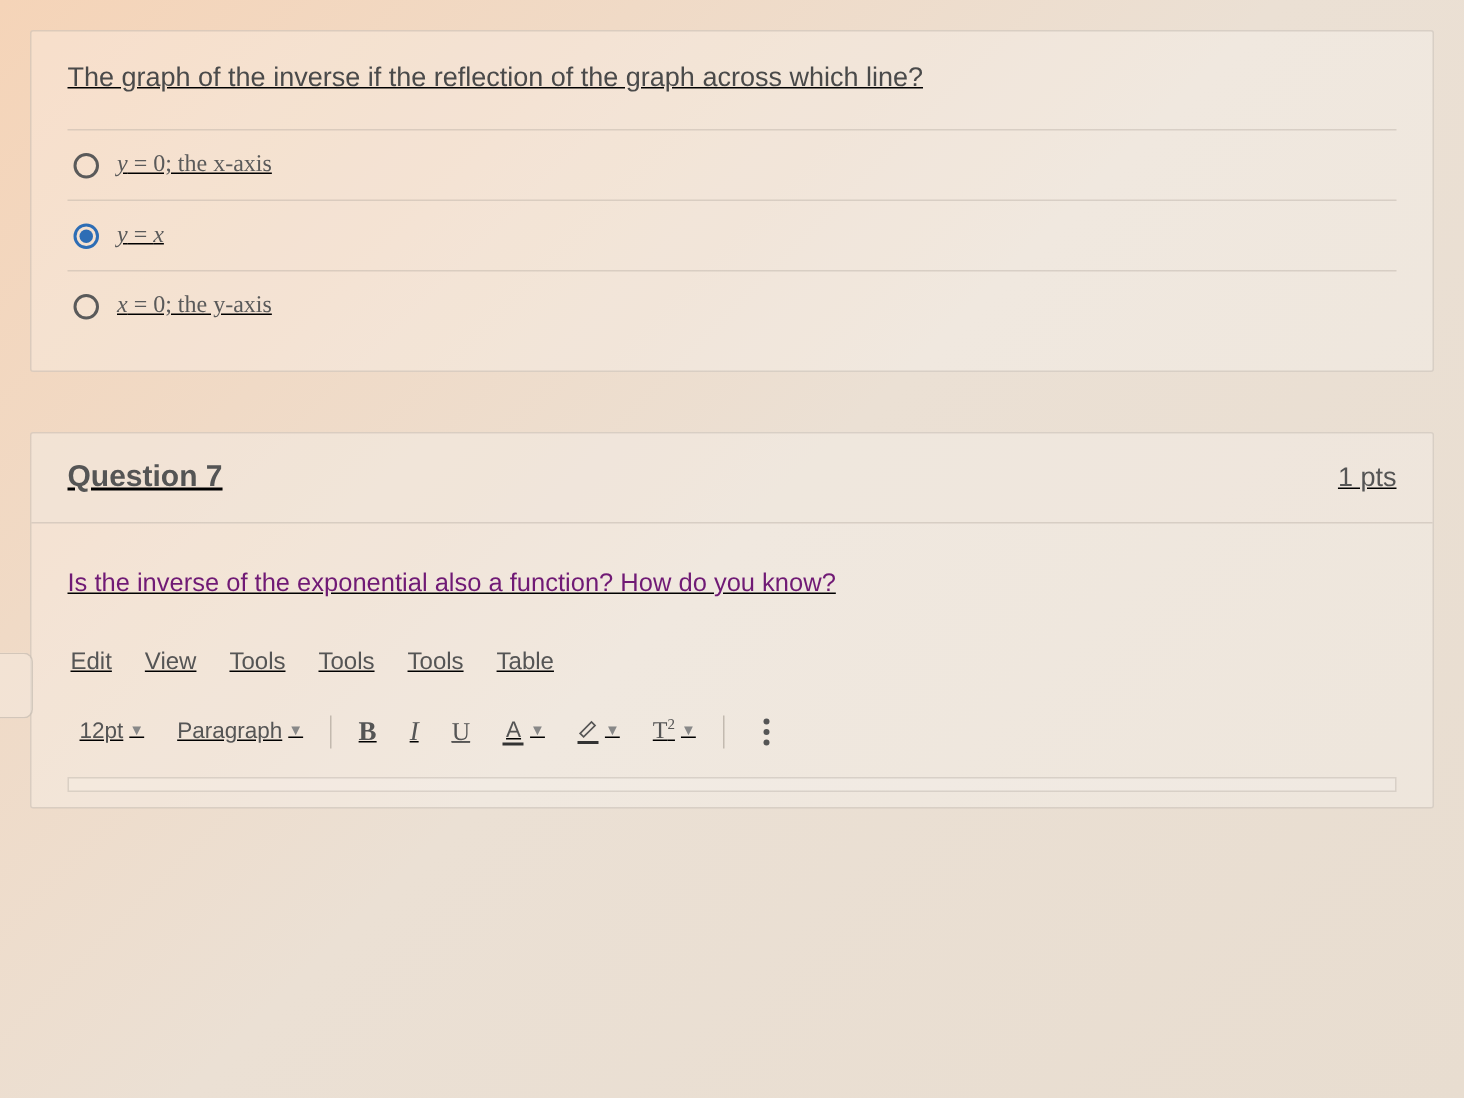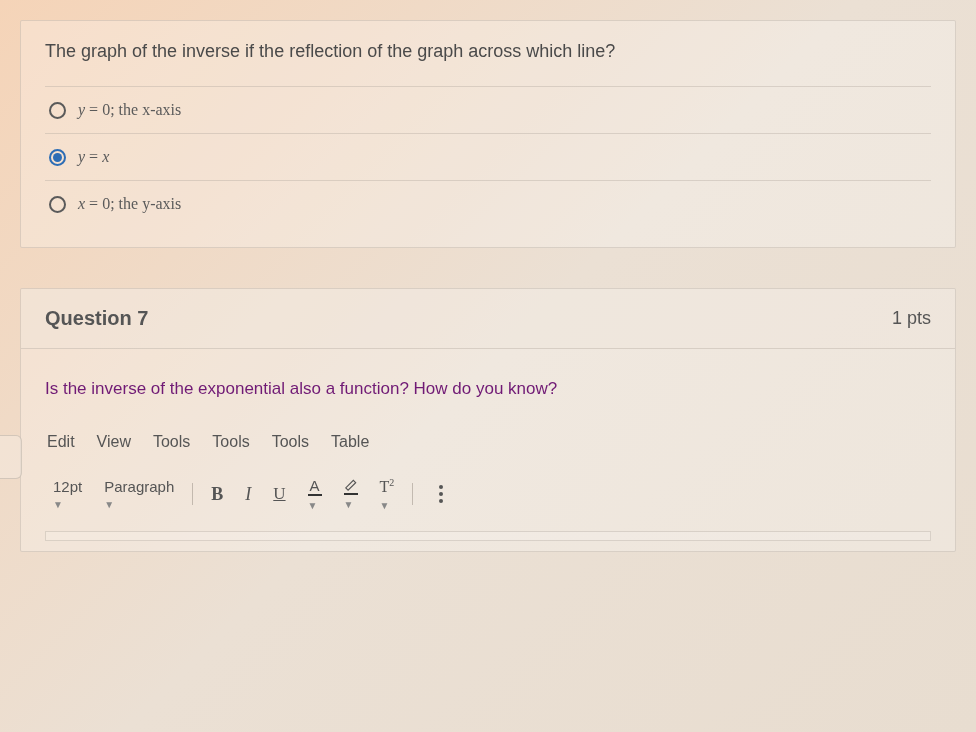--- a/index.html
+++ b/index.html
@@ -13,20 +13,21 @@
       padding: 20px;
       width: 976px;
       height: 732px;
       overflow: hidden;
     }
     .question-card {
       background: rgba(255, 255, 255, 0.25);
       border: 1px solid rgba(180, 170, 160, 0.4);
       margin-bottom: 40px;
       border-radius: 2px;
+      text-decoration: underline;
     }
     .card-body {
       padding: 20px 24px;
     }
     .question-text {
       color: #4a4a4a;
       font-size: 18px;
       font-weight: 500;
       margin-bottom: 24px;
     }
@@ -109,23 +110,23 @@
       display: flex;
       align-items: center;
       gap: 6px;
       padding: 8px 0;
       color: #555;
     }
     .toolbar-item {
       padding: 4px 8px;
       font-size: 15px;
       display: inline-flex;
+      align-items: center;
       gap: 4px;
       cursor: pointer;
-      flex-direction: column;
     }
     .dropdown-chev {
       font-size: 10px;
       color: #888;
     }
     .divider {
       width: 1px;
       height: 22px;
       background: rgba(150, 140, 130, 0.5);
       margin: 0 4px;

